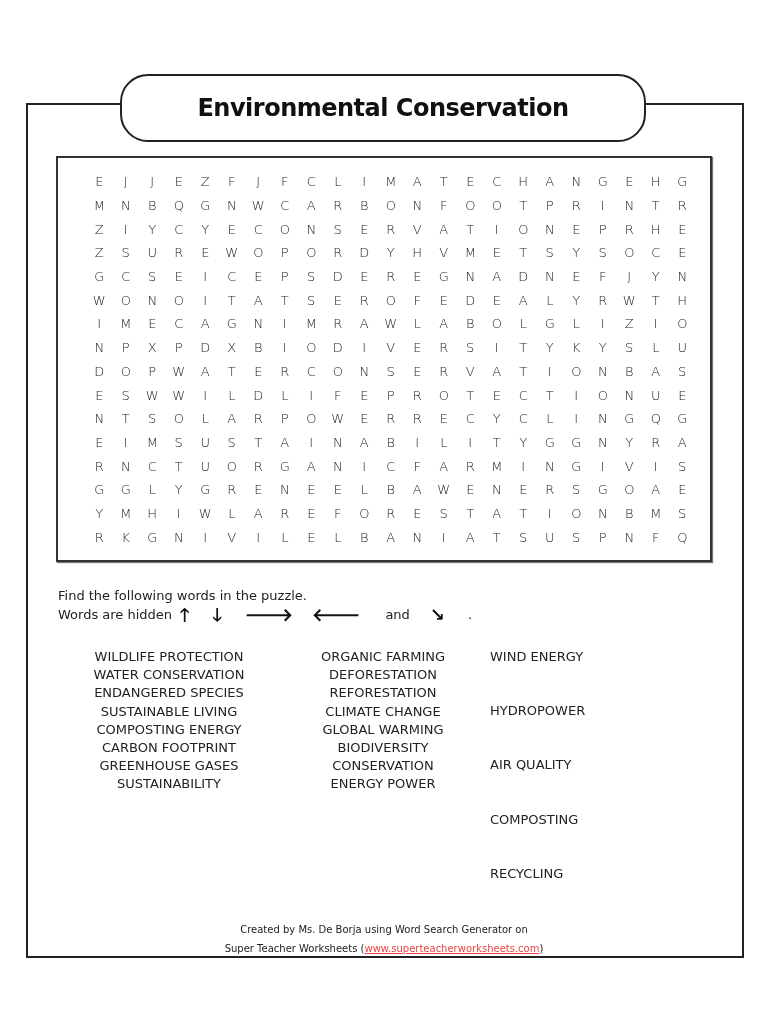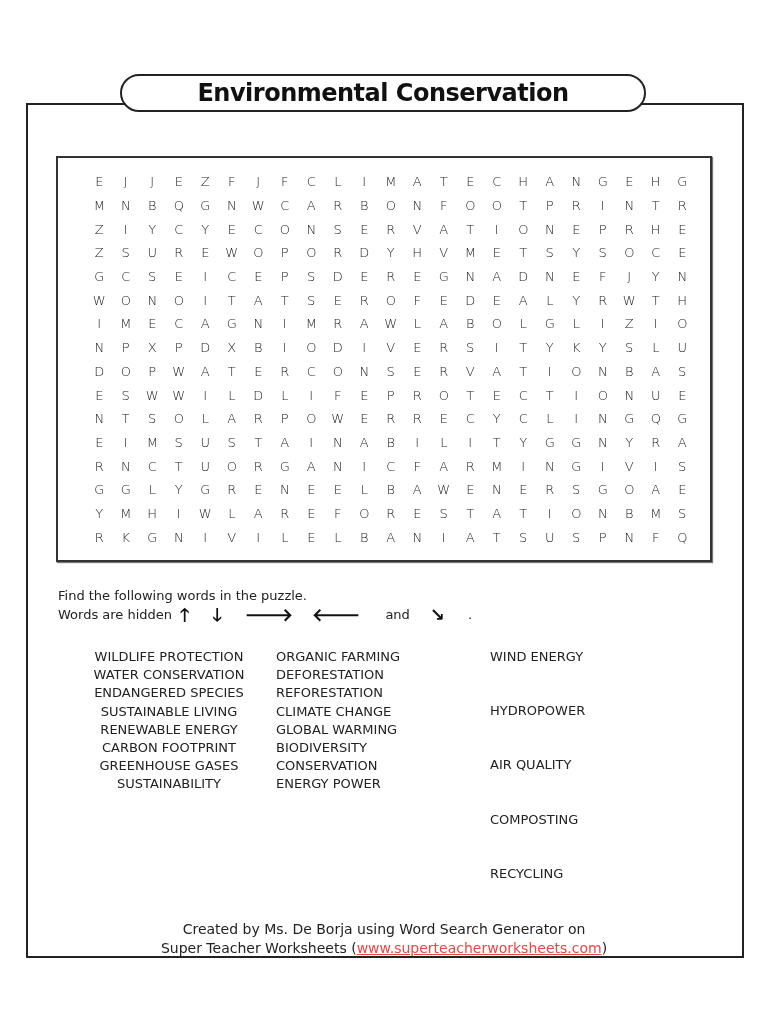--- a/index.html
+++ b/index.html
@@ -1,39 +1,39 @@
 <!DOCTYPE html>
 <html><head>
 <meta charset="utf-8">
 <style>
   html, body { margin:0; padding:0; background:#ffffff; }
   body { width:768px; height:1024px; position:relative; overflow:hidden;
          font-family:"DejaVu Sans", "Liberation Sans", sans-serif; color:#222; }
   .frame { position:absolute; left:26px; top:103px; width:718px; height:855px;
            border:2px solid #222; box-sizing:border-box; }
-  .title-pill { position:absolute; left:120px; top:74px; width:526px; height:38px;
+  .title-pill { position:absolute; left:120px; top:74px; width:526px; height:68px;
                 border:2px solid #222; border-radius:28px; background:#fff; box-sizing:border-box;
                 display:flex; align-items:center; justify-content:center; }
   .title-pill span { font-family:"DejaVu Sans", sans-serif; font-weight:bold; font-size:24px; color:#111;
                      letter-spacing:-0.5px; }
   .grid-box { position:absolute; left:56px; top:156px; width:656px; height:406px;
               border:2px solid #333; box-sizing:border-box; box-shadow:1px 1px 1px #777; }
   .grid { position:absolute; left:86px; top:170px; }
   .grid-row { display:flex; height:23.7px; align-items:center; }
   .cell { width:26.5px; text-align:center; font-family:"DejaVu Sans", sans-serif; font-size:13px;
           color:#222; font-weight:300; }
   .instructions { position:absolute; left:58px; top:586px; font-size:13px; color:#222; line-height:19px; }
   .instr-line2 { display:flex; align-items:center; }
   .arrow { display:inline-block; font-size:18px; font-weight:bold; margin:0 9px; color:#111; line-height:18px; }
   .and-word { margin:0 14px 0 16px; }
   .words { position:absolute; left:62px; top:648px; display:flex; font-size:13px; color:#222; }
   .word-col { display:flex; flex-direction:column; }
   .word-col span { line-height:18.2px; white-space:nowrap; }
-  .col1 { width:214px;text-align:center; } .col2 { width:214px; } .col3 { width:130px;gap:36px; }
-  .footer { position:absolute; left:0; width:768px; top:920px; text-align:center; font-size:14px;
+  .col1 { width:214px;text-align:center; } .col2 { width:214px;text-align:center; } .col3 { width:130px;gap:36px; }
+  .footer { position:absolute; left:0; width:768px; top:920px; text-align:center; font-size:10px;
             color:#222; line-height:19px; }
   .footer a { color:#ef4444; text-decoration:underline; }
 </style>
 </head>
 <body>
 
 <div class="frame"></div>
 
 <div class="title-pill">
   <span>Environmental Conservation</span>
@@ -456,21 +456,21 @@
     <span style="margin-left:14px;">.</span>
   </div>
 </div>
 
 <div class="words">
   <div class="word-col col1" id="col1">
       <span>WILDLIFE PROTECTION</span>
       <span>WATER CONSERVATION</span>
       <span>ENDANGERED SPECIES</span>
       <span>SUSTAINABLE LIVING</span>
-      <span>RENEWABLE ENERGY</span>
+      <span>COMPOSTING ENERGY</span>
       <span>CARBON FOOTPRINT</span>
       <span>GREENHOUSE GASES</span>
       <span>SUSTAINABILITY</span>
     </div>
   <div class="word-col col2" id="col2">
       <span>ORGANIC FARMING</span>
       <span>DEFORESTATION</span>
       <span>REFORESTATION</span>
       <span>CLIMATE CHANGE</span>
       <span>GLOBAL WARMING</span>

